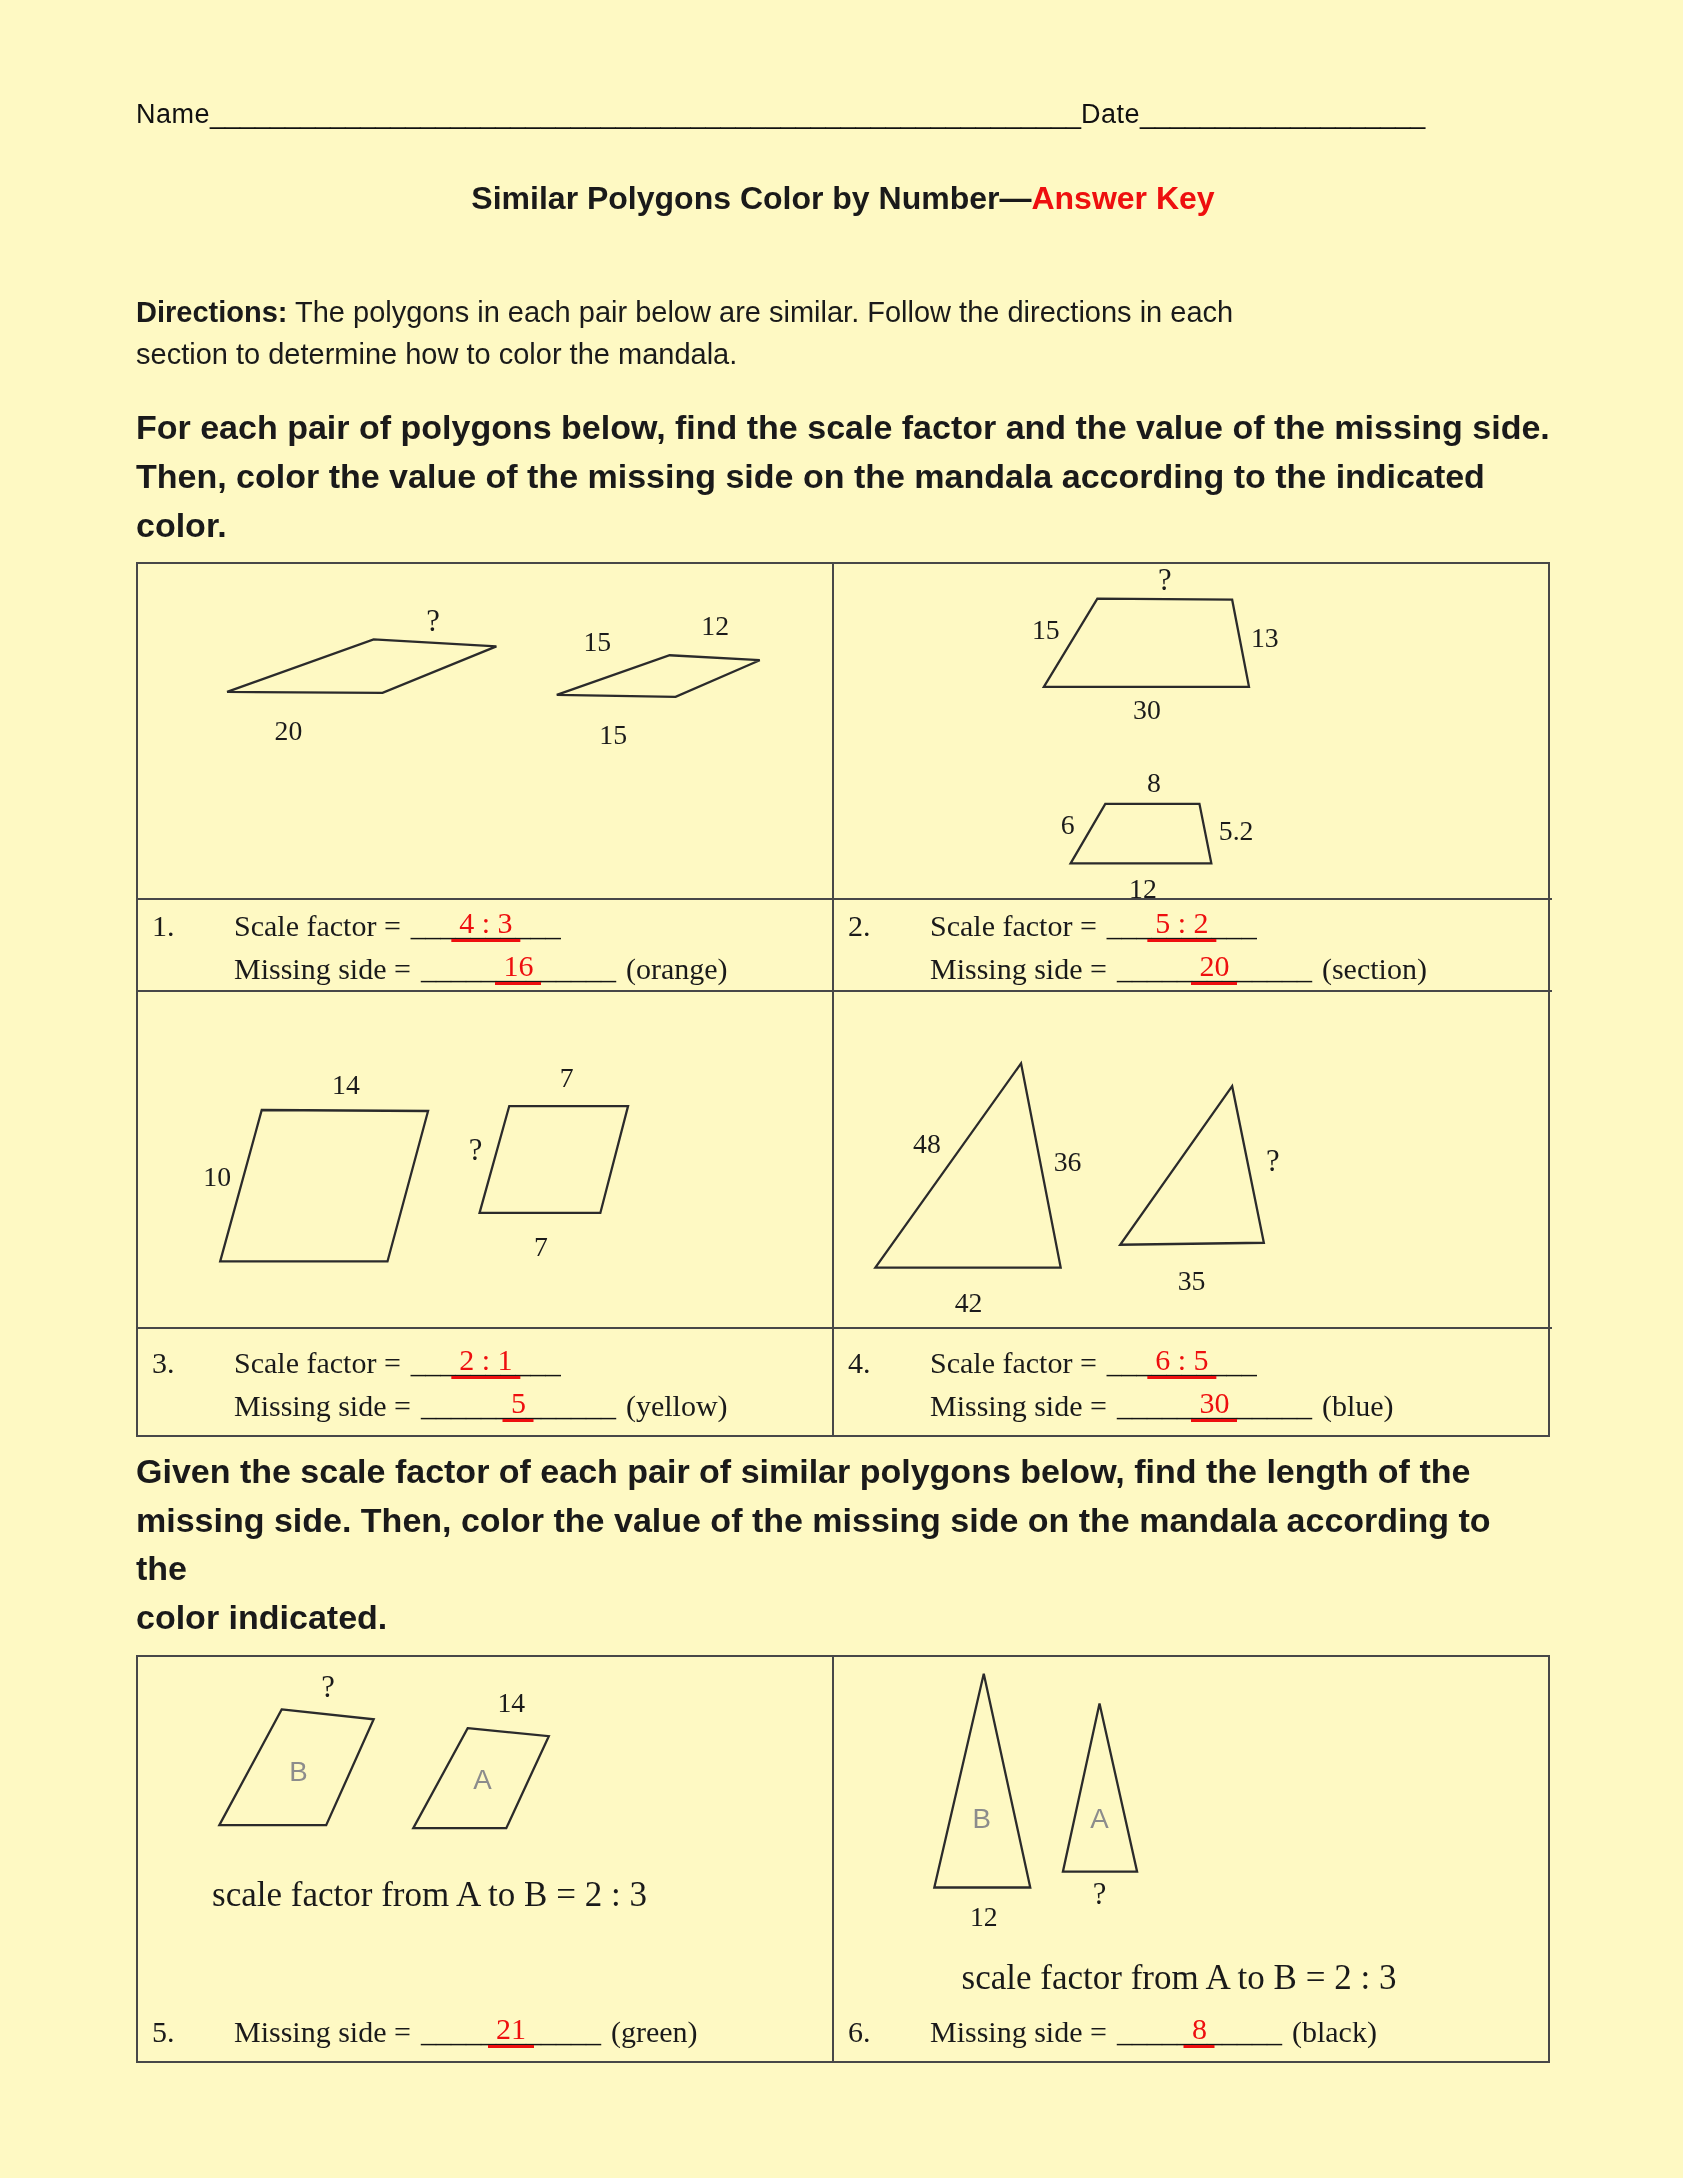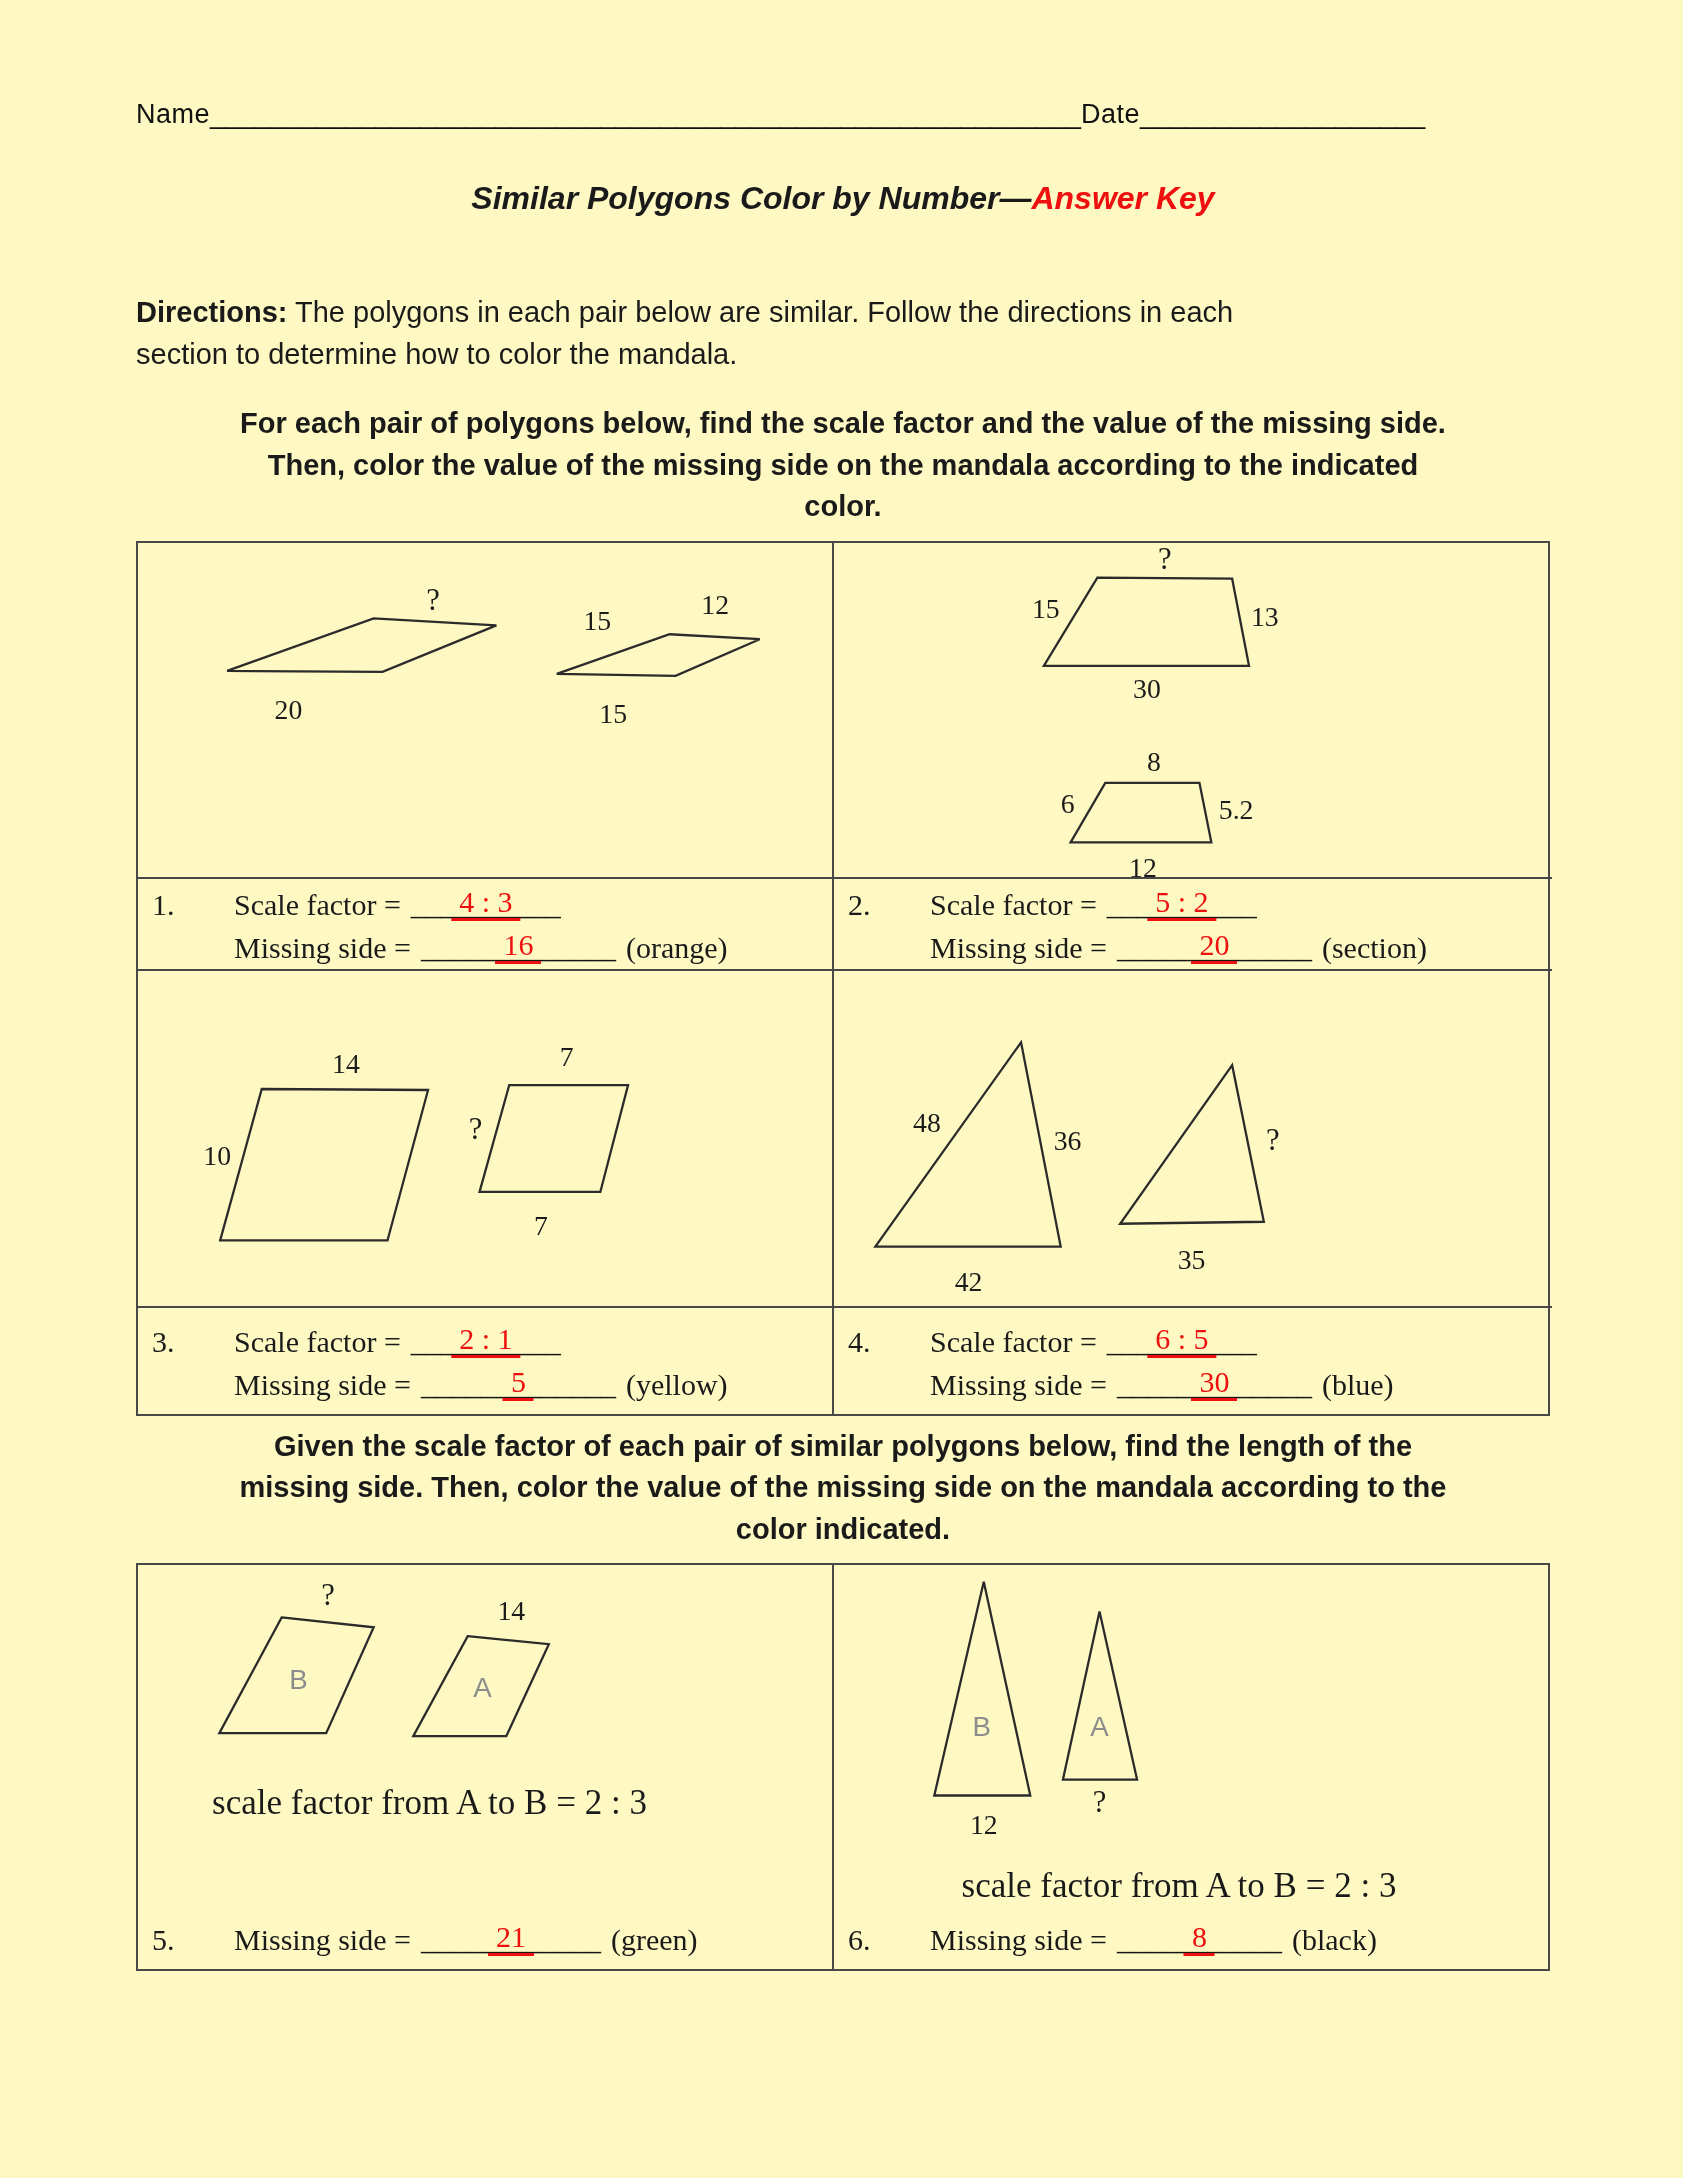--- a/index.html
+++ b/index.html
@@ -4,26 +4,26 @@
 <style>
   html,body{margin:0;padding:0;background:#e8e8e8;}
   .page{position:relative;width:1683px;height:2178px;background:#fef9c3;
         font-family:"Liberation Sans",sans-serif;color:#1a1a1a;overflow:hidden;}
   .content{position:absolute;left:136px;top:0;width:1414px;}
 
   .name-row{margin-top:99px;font-size:27px;white-space:nowrap;color:#111;}
   .name-row .lbl{letter-spacing:0.5px;}
   .rule-text{letter-spacing:0;}
 
-  .title{margin-top:50px;text-align:center;font-size:32px;font-weight:bold;font-style:italic;}
+  .title{margin-top:50px;text-align:center;font-size:32px;font-weight:bold;}
   .title .red{color:#ee0f0f;}
 
   .dir{margin-top:34px;font-size:29px;line-height:1.43;white-space:pre-line;}
   .dir .dlabel{font-weight:bold;text-align:center;}
-  .intro{margin-top:28px;font-size:29px;font-weight:bold;line-height:1.43;white-space:pre-line;text-align:center;}
+  .intro{margin-top:28px;font-size:34px;font-weight:bold;line-height:1.43;white-space:pre-line;}
   .intro2{margin-top:10px;}
 
   .tbl{display:grid;grid-template-columns:696px 718px;border:2px solid #484848;margin-top:13px;}
   .tbl1{grid-template-rows:336px 92px 337px 106px;}
   .tbl2{grid-template-rows:404px;}
   .cell{border-right:2px solid #484848;border-bottom:2px solid #484848;position:relative;box-sizing:border-box;}
   .cell.noR{border-right:none;}
   .cell.noB{border-bottom:none;}
   .cell svg{display:block;}
 

